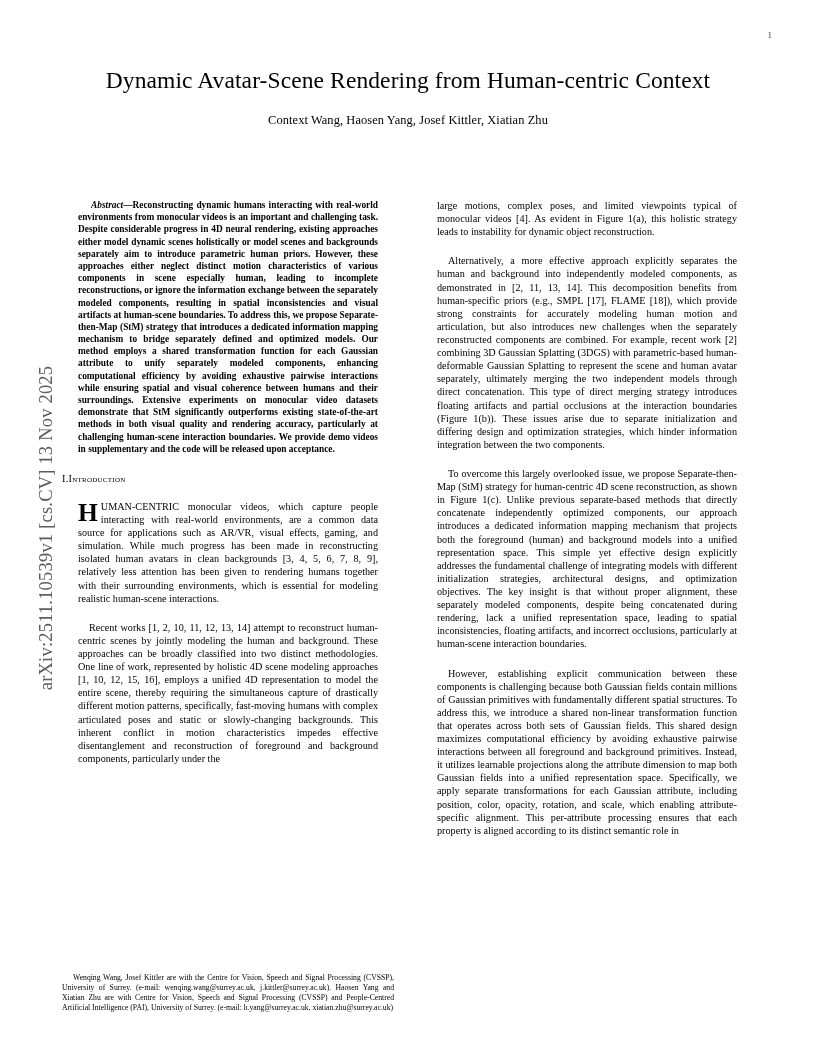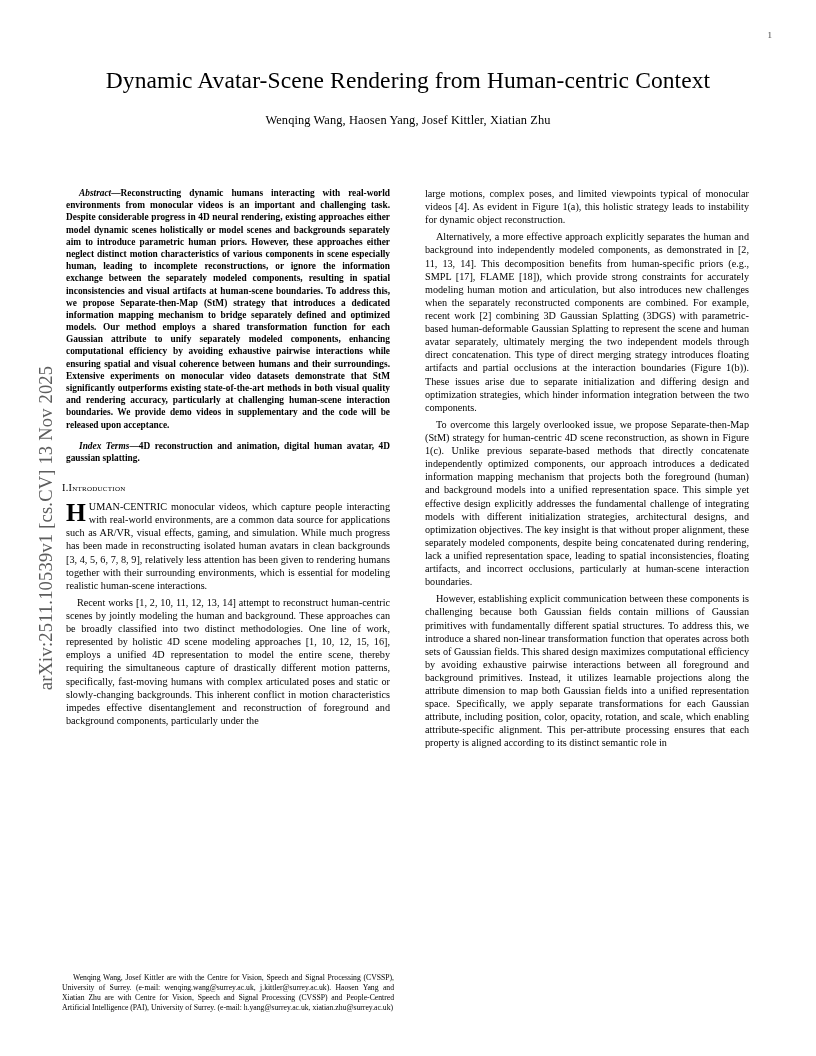--- a/index.html
+++ b/index.html
@@ -77,21 +77,21 @@
     height: 830px;
     display: flex;
     gap: 27px;
   }
   .column {
     width: 332px;
     position: relative;
   }
 
   p {
-    margin: 4px;
+    margin: 16px;
     text-align: justify;
     font-size: 10.2px;
     line-height: 1.285;
     text-indent: 11px;
     hyphens: manual;
   }
   p.noindent { text-indent: 0; }
 
   
   #abstract-para {
@@ -172,30 +172,29 @@
 <body>
 
 <div id="arxiv-stamp">
   <div class="stamp-text">arXiv:2511.10539v1  [cs.CV]  13 Nov 2025</div>
 </div>
 
 <div id="page-number">1</div>
 
 <div id="title-block">
   <h1 id="paper-title">Dynamic Avatar-Scene Rendering from Human-centric Context</h1>
-  <div id="author-line">Wenqing Wang, Haosen Yang, Josef Kittler, Xiatian Zhu</div>
+  <div id="author-line">Context Wang, Haosen Yang, Josef Kittler, Xiatian Zhu</div>
 </div>
 
 <div id="columns">
 
   <div class="column">
 
     <p id="abstract-para"><span id="abstract-label">Abstract</span><span>—</span><span>Reconstructing dynamic humans interacting with real-world environments from monocular videos is an important and challenging task. Despite considerable progress in 4D neural rendering, existing approaches either model dynamic scenes holistically or model scenes and backgrounds separately aim to introduce parametric human priors. However, these approaches either neglect distinct motion characteristics of various components in scene especially human, leading to incomplete reconstructions, or ignore the information exchange between the separately modeled components, resulting in spatial inconsistencies and visual artifacts at human-scene boundaries. To address this, we propose Separate-then-Map (StM) strategy that introduces a dedicated information mapping mechanism to bridge separately defined and optimized models. Our method employs a shared transformation function for each Gaussian attribute to unify separately modeled components, enhancing computational efficiency by avoiding exhaustive pairwise interactions while ensuring spatial and visual coherence between humans and their surroundings. Extensive experiments on monocular video datasets demonstrate that StM significantly outperforms existing state-of-the-art methods in both visual quality and rendering accuracy, particularly at challenging human-scene interaction boundaries. We provide demo videos in supplementary and the code will be released upon acceptance.</span></p>
 
-    <p id="index-terms-para"><span id="index-terms-label">Index Terms</span><span>—</span><span>4D reconstruction and animation, digital human avatar, 4D gaussian splatting.</span></p>
 
     <div class="section-heading"><span class="num">I.</span><span>Introduction</span></div>
 
     <p id="intro-first-para"><span id="dropcap">H</span><span id="intro-lead">UMAN-CENTRIC</span><span> monocular videos, which capture people interacting with real-world environments, are a common data source for applications such as AR/VR, visual effects, gaming, and simulation. While much progress has been made in reconstructing isolated human avatars in clean backgrounds [3, 4, 5, 6, 7, 8, 9], relatively less attention has been given to rendering humans together with their surrounding environments, which is essential for modeling realistic human-scene interactions.</span></p>
 
     <p class="body-para">Recent works [1, 2, 10, 11, 12, 13, 14] attempt to reconstruct human-centric scenes by jointly modeling the human and background. These approaches can be broadly classified into two distinct methodologies. One line of work, represented by holistic 4D scene modeling approaches [1, 10, 12, 15, 16], employs a unified 4D representation to model the entire scene, thereby requiring the simultaneous capture of drastically different motion patterns, specifically, fast-moving humans with complex articulated poses and static or slowly-changing backgrounds. This inherent conflict in motion characteristics impedes effective disentanglement and reconstruction of foreground and background components, particularly under the</p>
 
     <div id="footnote">
       <p id="footnote-text">Wenqing Wang, Josef Kittler are with the Centre for Vision, Speech and Signal Processing (CVSSP), University of Surrey. (e-mail: wenqing.wang@surrey.ac.uk, j.kittler@surrey.ac.uk). Haosen Yang and Xiatian Zhu are with Centre for Vision, Speech and Signal Processing (CVSSP) and People-Centred Artificial Intelligence (PAI), University of Surrey. (e-mail: h.yang@surrey.ac.uk, xiatian.zhu@surrey.ac.uk)</p>
     </div>

